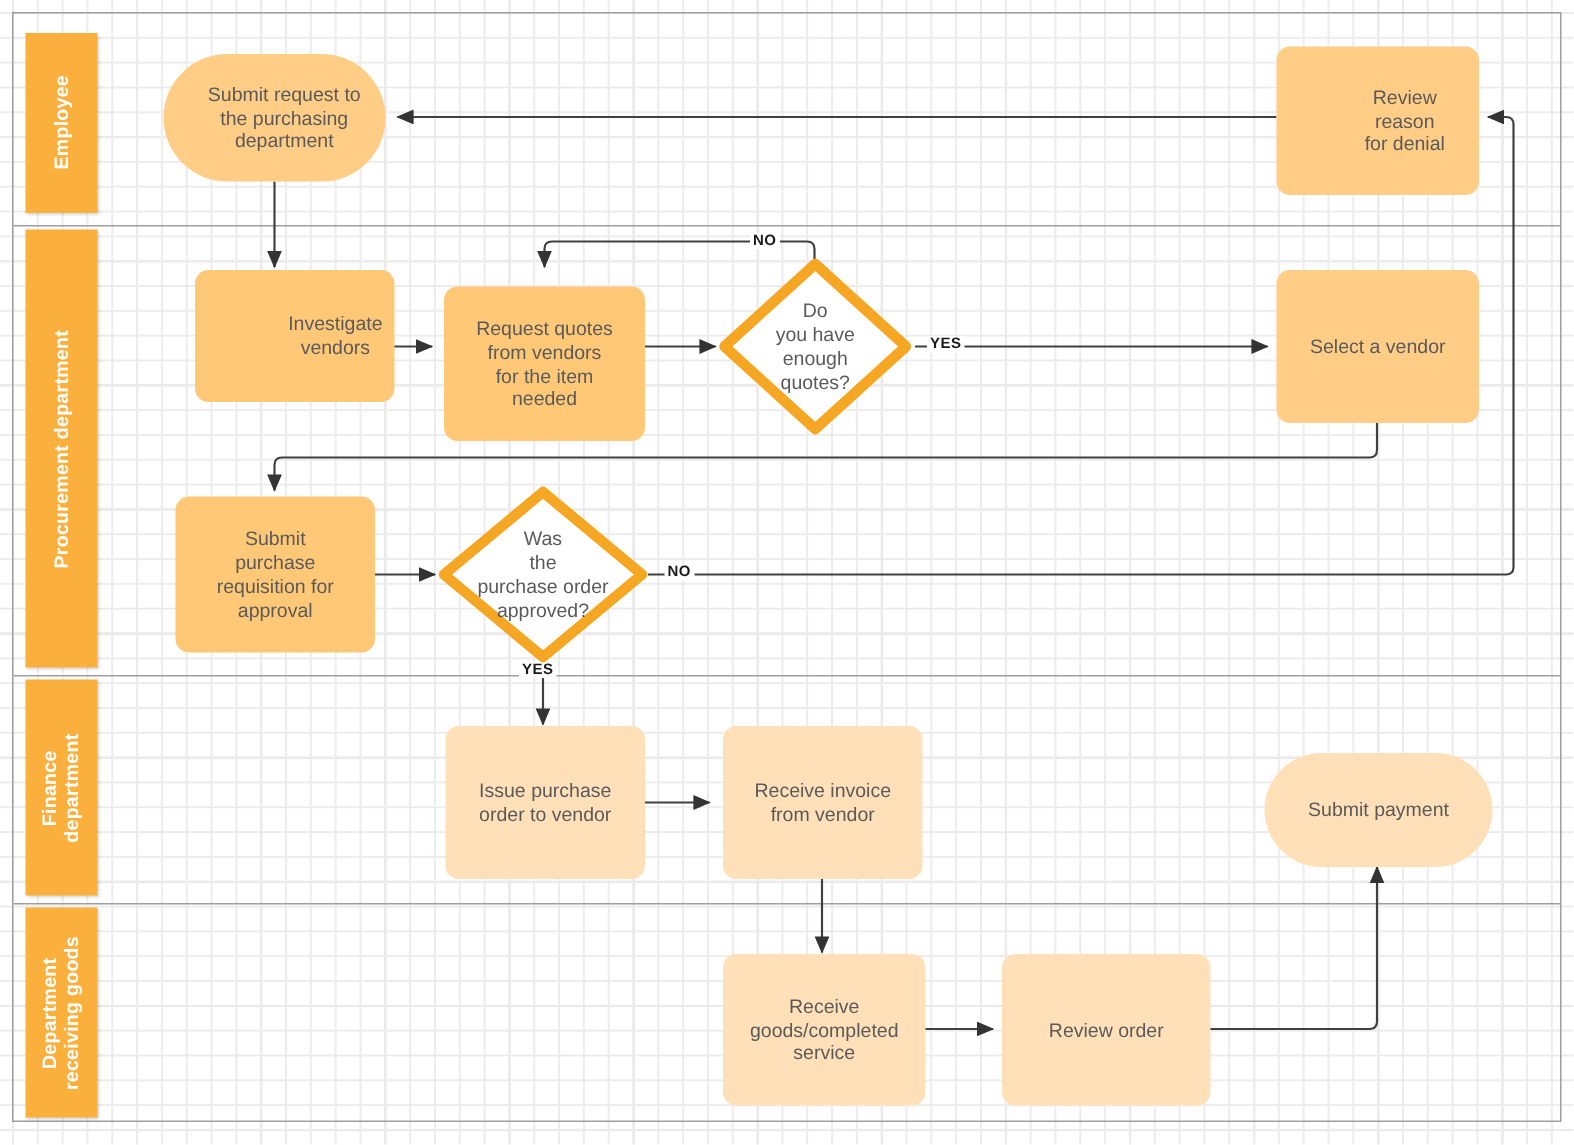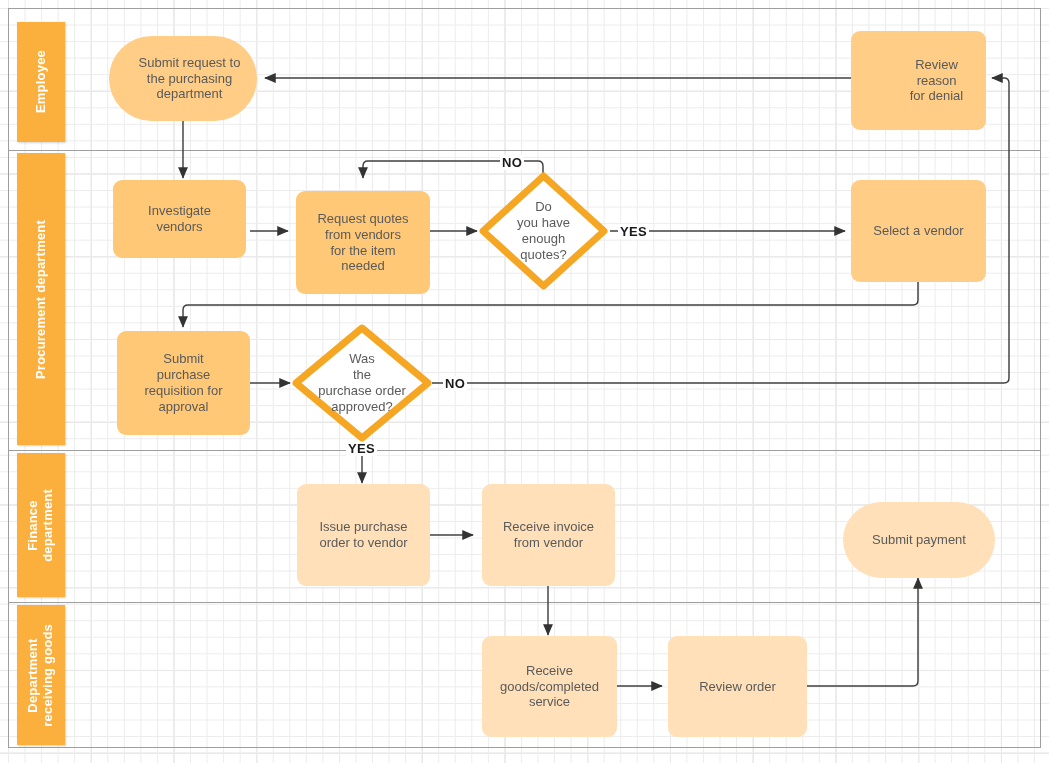--- a/index.html
+++ b/index.html
@@ -63,21 +63,21 @@
   .diamond-wrap{position:absolute;}
   .diamond-wrap svg{position:absolute;left:0;top:0;}
   .diamond-label{
     position:absolute;left:0;top:0;width:100%;height:100%;
     display:flex;align-items:center;justify-content:center;
     text-align:center;color:#5a5a5a;font-size:13px;line-height:1.22;
     white-space:pre-line;
   }
   #edges{position:absolute;left:0;top:0;width:1049px;height:763px;}
   .edge-label{
-    position:absolute;font-size:13px;font-weight:bold;color:#1a1a1a;
+    position:absolute;font-size:10px;font-weight:bold;color:#1a1a1a;
     background:#ffffff;padding:0 2px;letter-spacing:0.3px;
   }
 </style>
 </head>
 <body>
 
 <div id="canvas">
 
   <div id="diagram-frame"></div>
 
@@ -134,21 +134,21 @@
     <span style="white-space:pre-line;">Submit request to
 the purchasing
 department</span>
   </div>
 
   <div class="node proc fill-b" style="left:851px;top:31px;width:135px;height:99px;padding-left:44px;">
     <span style="white-space:pre-line;">Review reason
 for denial</span>
   </div>
 
-  <div class="node proc fill-a" style="left:113px;top:180px;width:133px;height:78px;">
+  <div class="node proc fill-a" style="left:130px;top:180px;width:133px;height:88px;justify-content:flex-end;">
     <span style="white-space:pre-line;">Investigate
 vendors</span>
   </div>
 
   <div class="node proc fill-a" style="left:296px;top:191px;width:134px;height:103px;">
     <span style="white-space:pre-line;">Request quotes
 from vendors
 for the item
 needed</span>
   </div>

